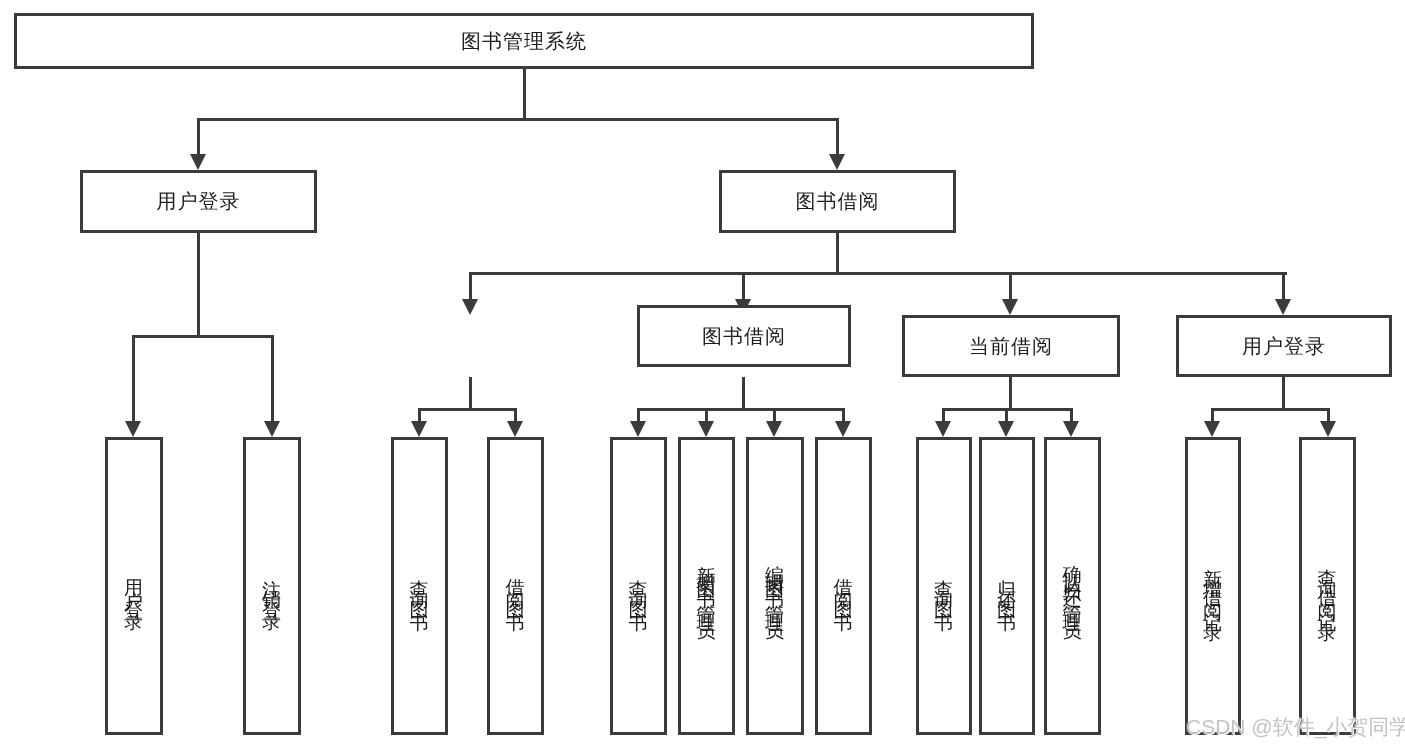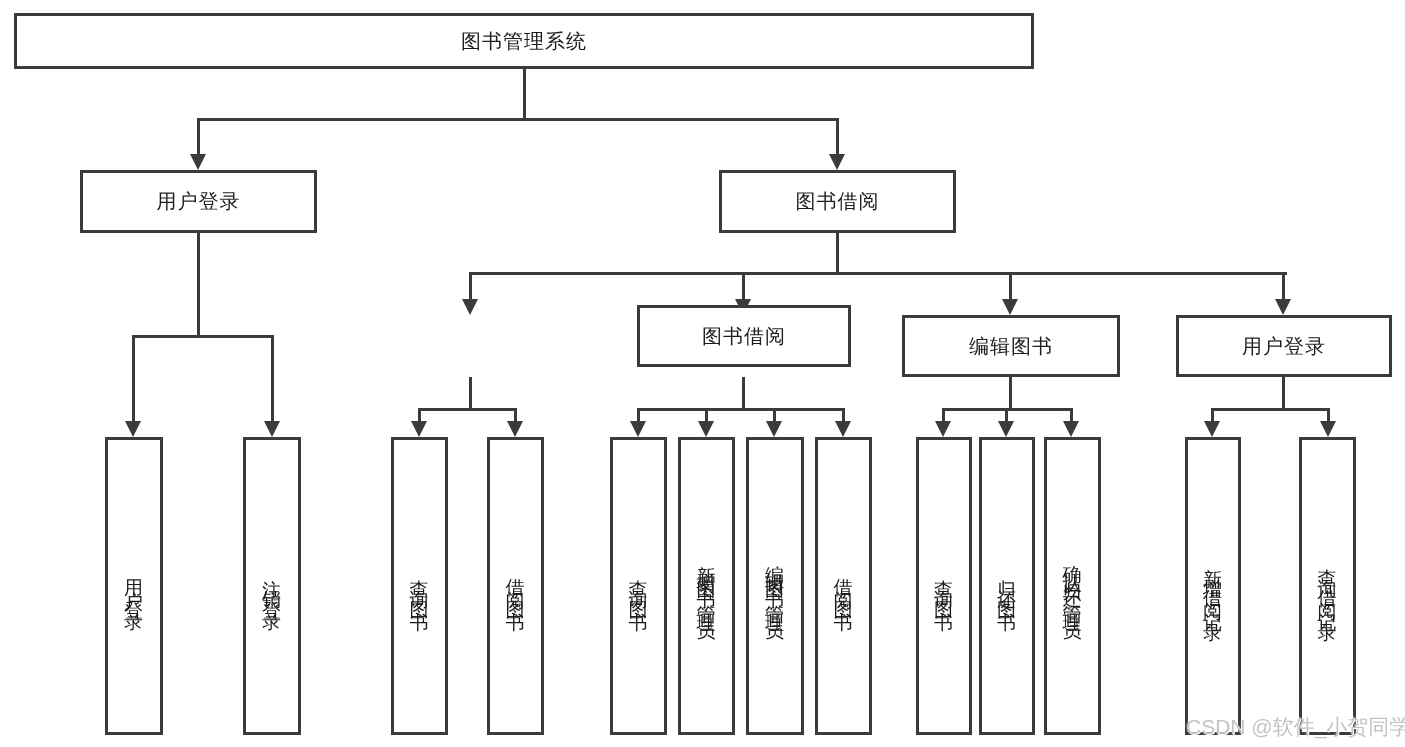--- a/index.html
+++ b/index.html
@@ -95,21 +95,21 @@
   <div class="line" style="left:1282px;top:272px;width:3px;height:28px"></div>
   <div class="arr" style="left:462px;top:299px"></div>
   <div class="arr" style="left:735px;top:299px"></div>
   <div class="arr" style="left:1002px;top:299px"></div>
   <div class="arr" style="left:1275px;top:299px"></div>
 
   <div class="box h" style="left:637px;top:305px;width:214px;height:62px">
     <span>图书借阅</span>
   </div>
   <div class="box h" style="left:902px;top:315px;width:218px;height:62px">
-    <span>编辑图书</span>
+    <span>当前借阅</span>
   </div>
   <div class="box h" style="left:1176px;top:315px;width:216px;height:62px">
     <span>用户登录</span>
   </div>
 
   <div class="line" style="left:469px;top:377px;width:3px;height:31px"></div>
   <div class="line" style="left:418px;top:408px;width:99px;height:3px"></div>
   <div class="line" style="left:418px;top:408px;width:3px;height:13px"></div>
   <div class="line" style="left:514px;top:408px;width:3px;height:13px"></div>
   <div class="arr" style="left:411px;top:421px"></div>

